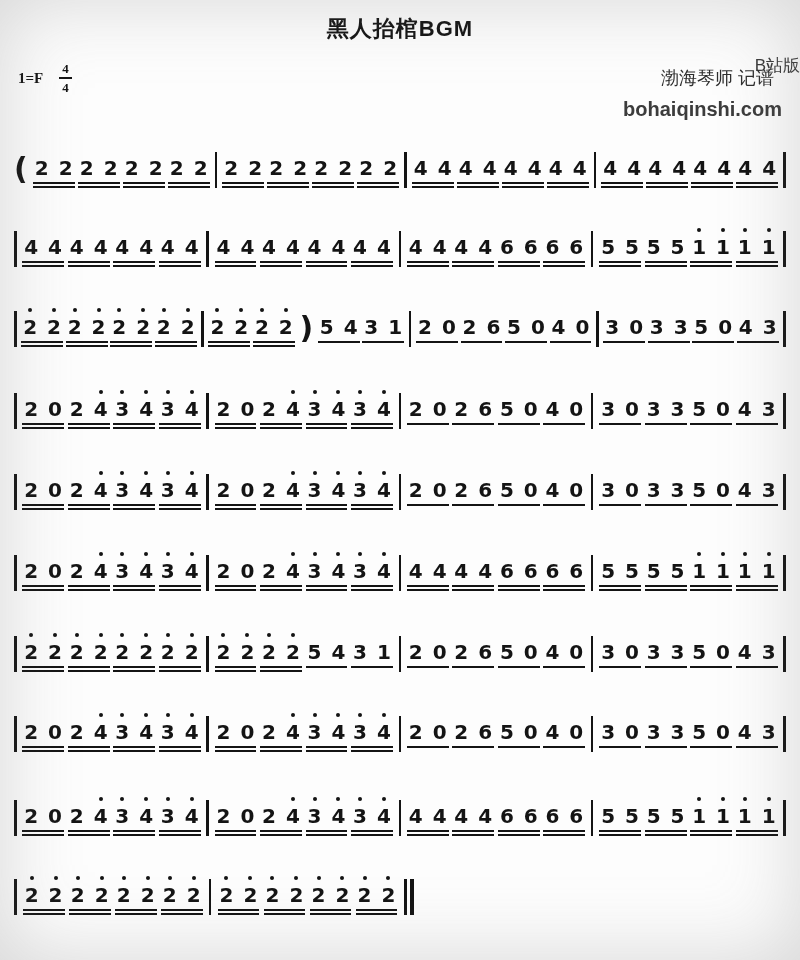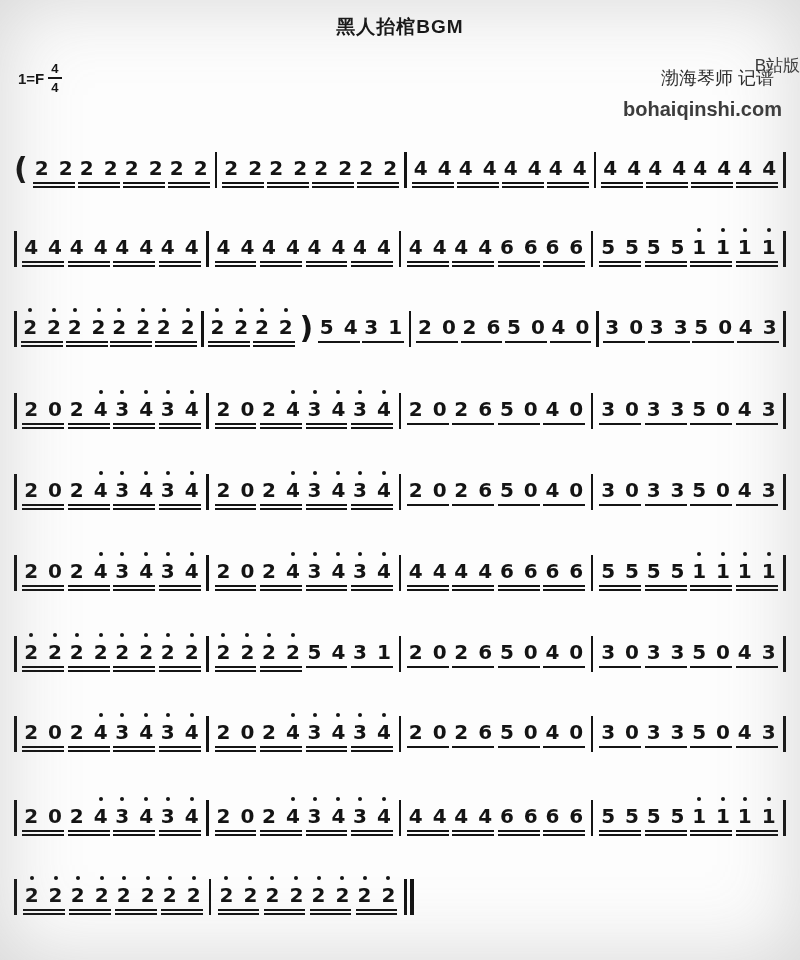--- a/index.html
+++ b/index.html
@@ -3,25 +3,25 @@
 <meta charset="utf-8">
 <style>
   html,body{margin:0;padding:0;}
   body{
     width:800px;height:960px;background:#fdfdfd;color:#141414;
     font-family:"Liberation Sans","DejaVu Sans",sans-serif;
     position:relative;overflow:hidden;
   }
   .vignette{position:absolute;inset:0;box-shadow:inset 0 0 80px rgba(110,110,110,.28);pointer-events:none;z-index:5}
   .title{position:absolute;top:14px;left:0;width:100%;text-align:center;
-    font-size:19px;font-weight:bold;letter-spacing:1px;margin:0;}
+    font-size:22px;font-weight:bold;letter-spacing:1px;margin:0;}
   .subtitle{position:absolute;top:54px;left:0;width:100%;text-align:right;
     font-size:17px;color:#3a3a3a;}
-  .keysig{position:absolute;left:18px;top:62px;display:flex;align-items:center;gap:4px;
-    font-size:15px;font-weight:bold;}
+  .keysig{position:absolute;left:18px;top:62px;display:flex;align-items:center;gap:16px;
+    font-size:15px;font-weight:bold;font-family:Liberation Serif, serif;}
   .frac{display:inline-flex;flex-direction:column;align-items:center;font-size:13px;
     font-weight:bold;line-height:1;}
   .frac .top{border-bottom:2px solid #141414;padding:0 3px 2px;}
   .frac .bot{padding-top:2px;}
   .credit{position:absolute;right:26px;top:66px;font-size:18px;color:#2e2e2e;}
   .website{position:absolute;right:18px;top:98px;font-size:20px;font-weight:bold;color:#3c3c3c;}
   .score{position:absolute;left:0;top:0;width:100%;height:100%;}
   .row{position:absolute;left:14px;right:14px;height:48px;
     display:flex;justify-content:space-between;align-items:center;}
   .row-last{right:auto;width:400px;}

